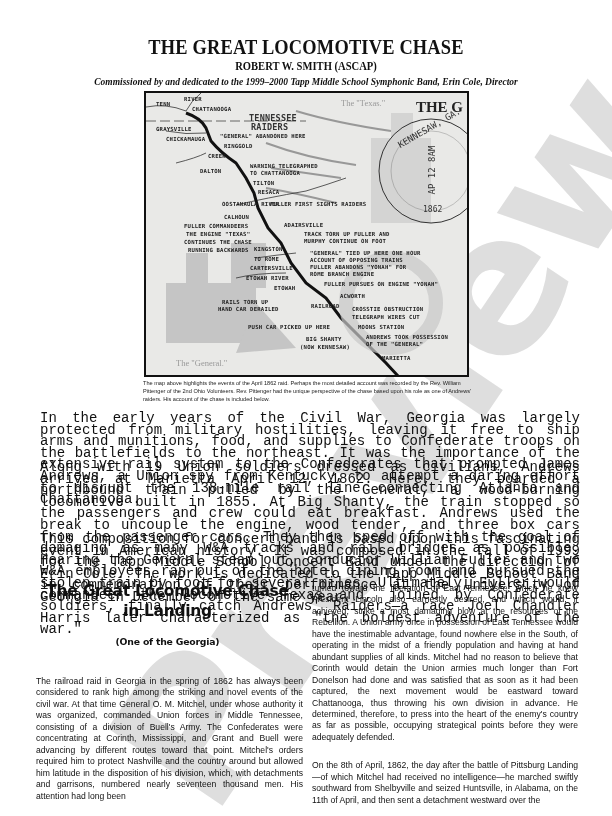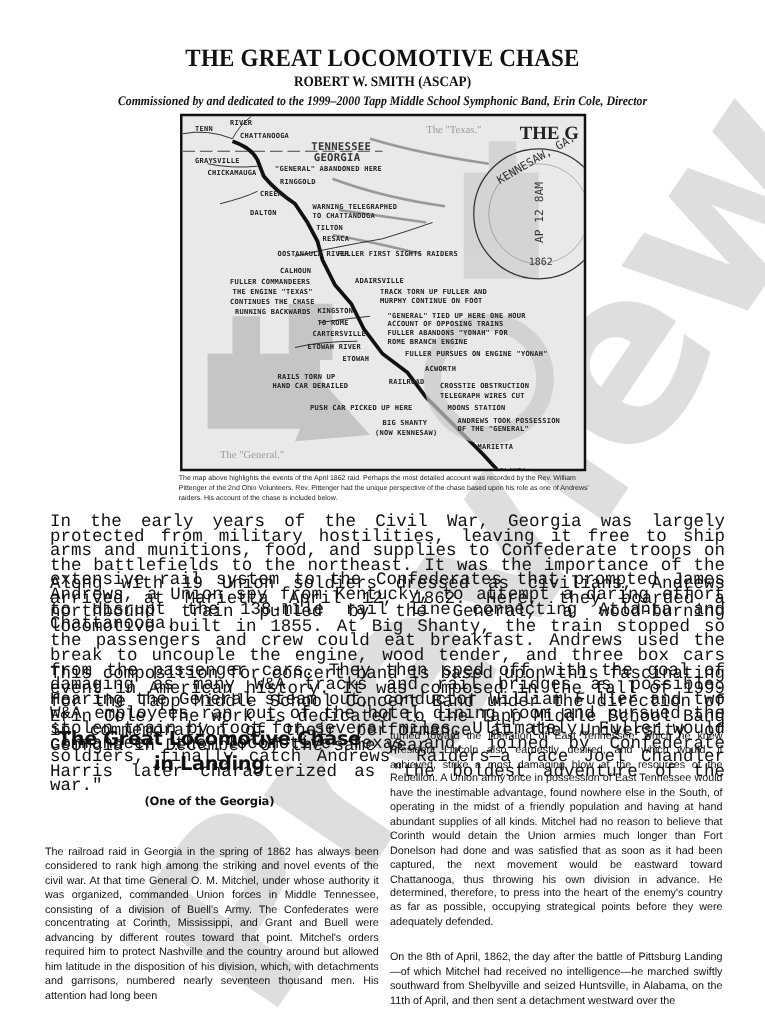--- a/index.html
+++ b/index.html
@@ -100,21 +100,21 @@
 
     <circle cx="245" cy="210" r="45" fill="none" stroke="#c8c8c8" stroke-width="14" opacity="0.7"></circle>
   </svg>
 
   <div class="map-texas">The "Texas."</div>
   <div class="map-title-corner">THE G</div>
   <div class="postmark-text" style="left:248px;top:30px;transform:rotate(-30deg);">KENNESAW, GA.</div>
   <div class="postmark-text" style="left:262px;top:72px;transform:rotate(-90deg);">AP 12 8AM</div>
   <div class="postmark-text" style="left:277px;top:112px;font-size:8px;">1862</div>
   <div class="map-label state" style="left:103px;top:20px;">TENNESSEE</div>
-  <div class="map-label state" style="left:105px;top:29px;">GEORGIA</div>
+  <div class="map-label state" style="left:105px;top:29px;">RAIDERS</div>
   <div class="map-general">The "General."</div>
 
   <div id="map-labels">
       <div class="map-label" style="left: 10px; top: 8px;">TENN</div>
       <div class="map-label" style="left: 38px; top: 3px;">RIVER</div>
       <div class="map-label" style="left: 46px; top: 13px;">CHATTANOOGA</div>
       <div class="map-label" style="left: 10px; top: 33px;">GRAYSVILLE</div>
       <div class="map-label" style="left: 20px; top: 43px;">CHICKAMAUGA</div>
       <div class="map-label" style="left: 74px; top: 40px;">"GENERAL" ABANDONED HERE</div>
       <div class="map-label" style="left: 78px; top: 50px;">RINGGOLD</div>

